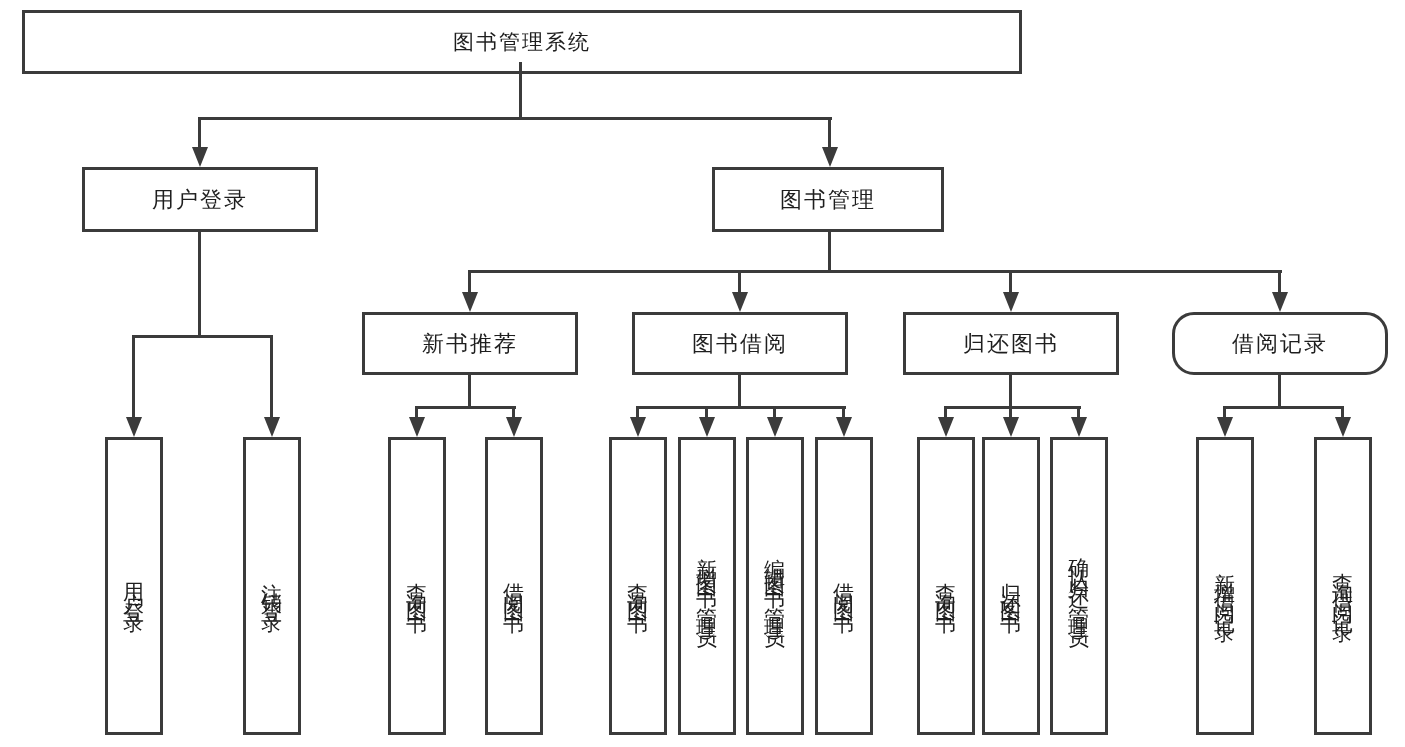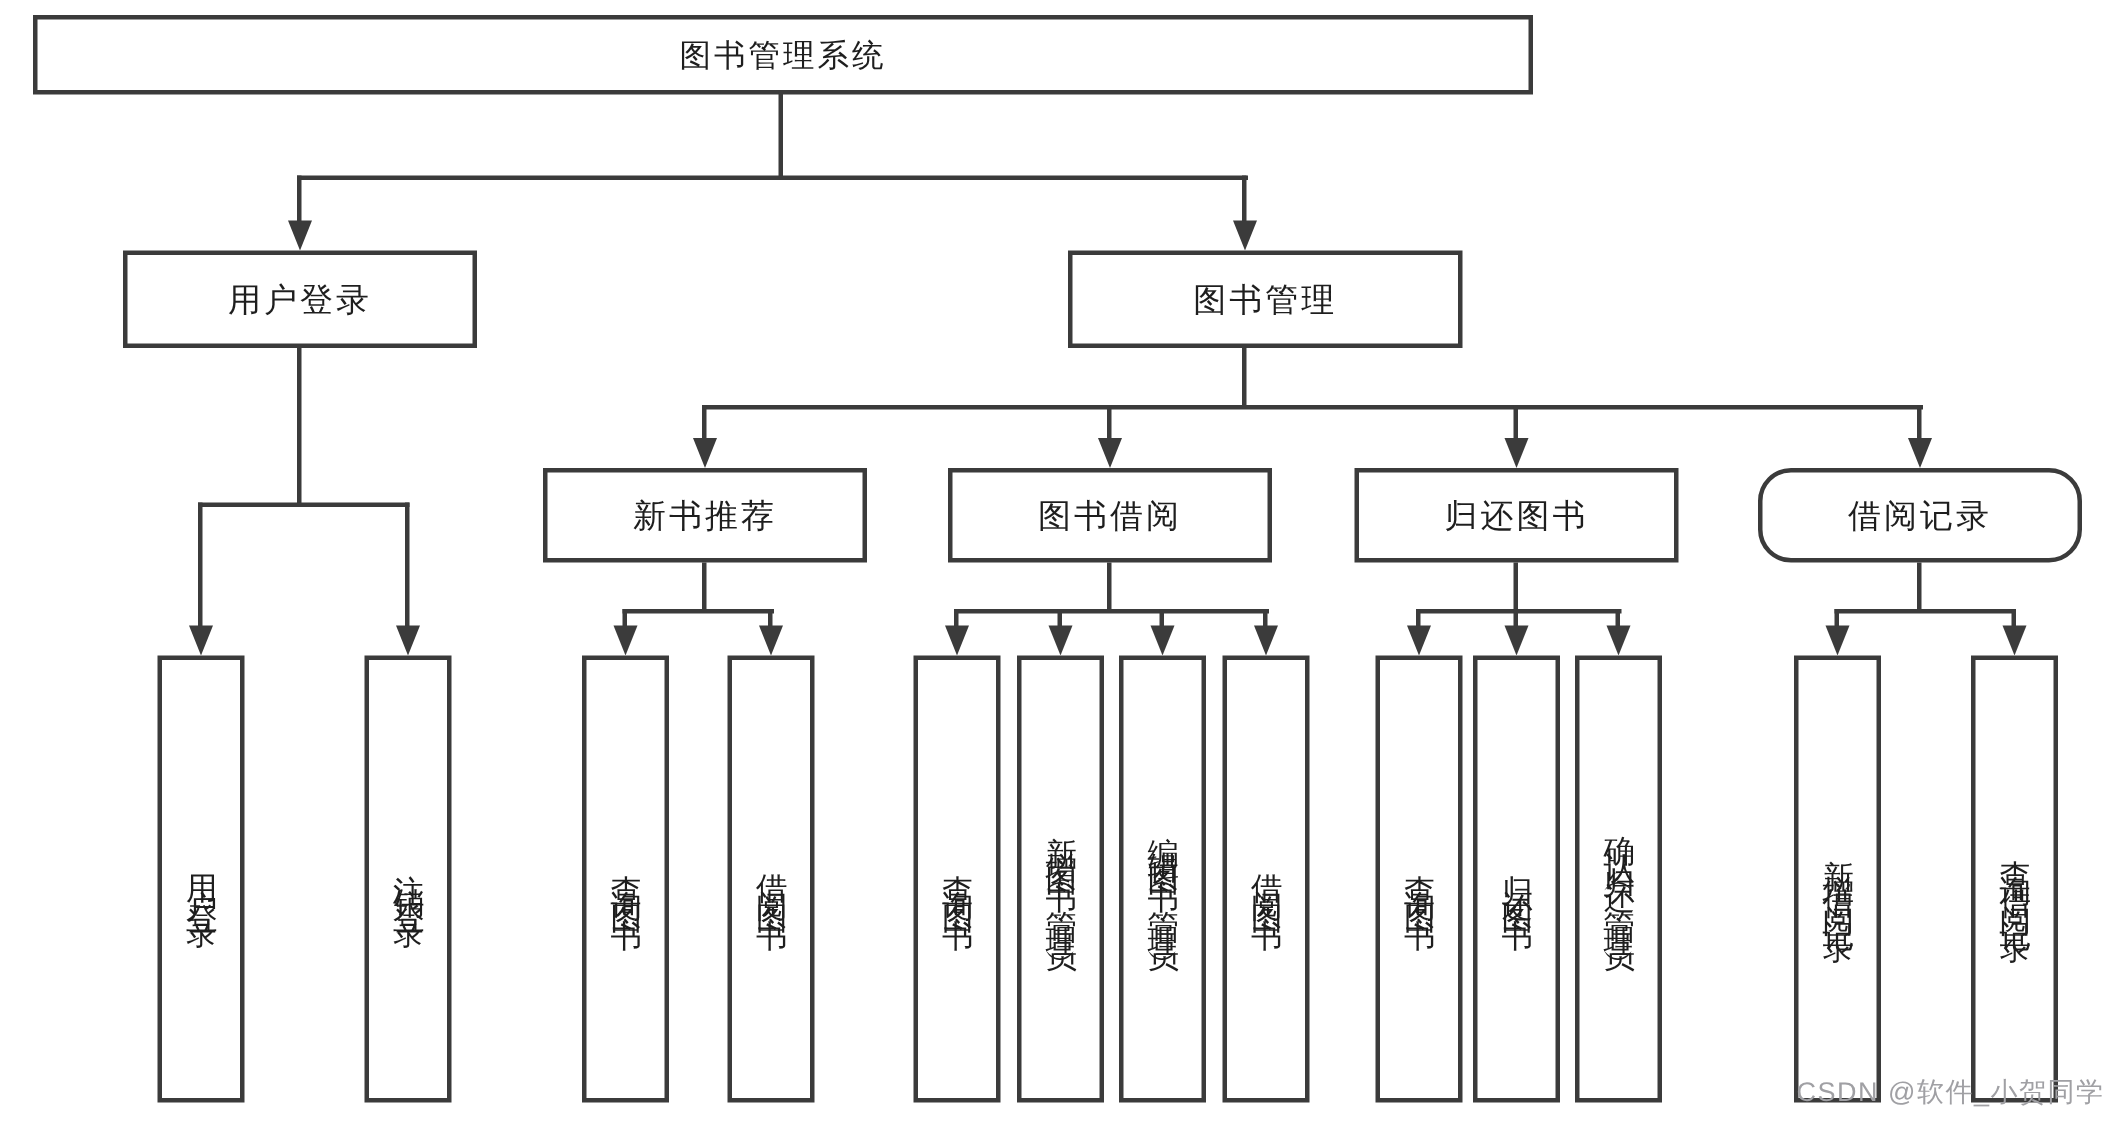--- a/index.html
+++ b/index.html
@@ -50,35 +50,35 @@
     color:#a0a0a4;
     z-index:10;
     white-space:nowrap;
   }
 </style>
 </head>
 <body>
 
 <div id="canvas">
 
-  <div class="box root" style="left:22px;top:10px;width:1000px;height:53px;">
+  <div class="box root" style="left:22px;top:10px;width:1000px;height:64px;">
     <span class="hlabel">图书管理系统</span>
   </div>
 
   <div class="line" style="left:519px;top:62px;width:3px;height:58px;"></div>
   <div class="line" style="left:198px;top:117px;width:634px;height:3px;"></div>
   <div class="line" style="left:198px;top:117px;width:3px;height:34px;"></div>
   <div class="arrow" style="left:192px;top:147px;"></div>
   <div class="line" style="left:828px;top:117px;width:3px;height:34px;"></div>
   <div class="arrow" style="left:822px;top:147px;"></div>
 
   <div class="box" style="left:82px;top:167px;width:236px;height:65px;">
     <span class="hlabel">用户登录</span>
   </div>
-  <div class="box" style="left:712px;top:167px;width:263px;height:65px;">
+  <div class="box" style="left:712px;top:167px;width:232px;height:65px;">
     <span class="hlabel">图书管理</span>
   </div>
 
   <div class="line" style="left:198px;top:232px;width:3px;height:106px;"></div>
   <div class="line" style="left:132px;top:335px;width:141px;height:3px;"></div>
   <div class="line" style="left:132px;top:335px;width:3px;height:84px;"></div>
   <div class="arrow" style="left:126px;top:417px;"></div>
   <div class="line" style="left:270px;top:335px;width:3px;height:84px;"></div>
   <div class="arrow" style="left:264px;top:417px;"></div>
 
@@ -177,15 +177,14 @@
     <span class="vlabel">确认归还（管理员）</span>
   </div>
 
   <div class="box leaf" style="left:1196px;">
     <span class="vlabel">新增借阅记录</span>
   </div>
   <div class="box leaf" style="left:1314px;">
     <span class="vlabel">查询借阅记录</span>
   </div>
 
-  <div class="watermark">CSDN @软件_小贺同学</div>
 
 </div>
 
 </body></html>

